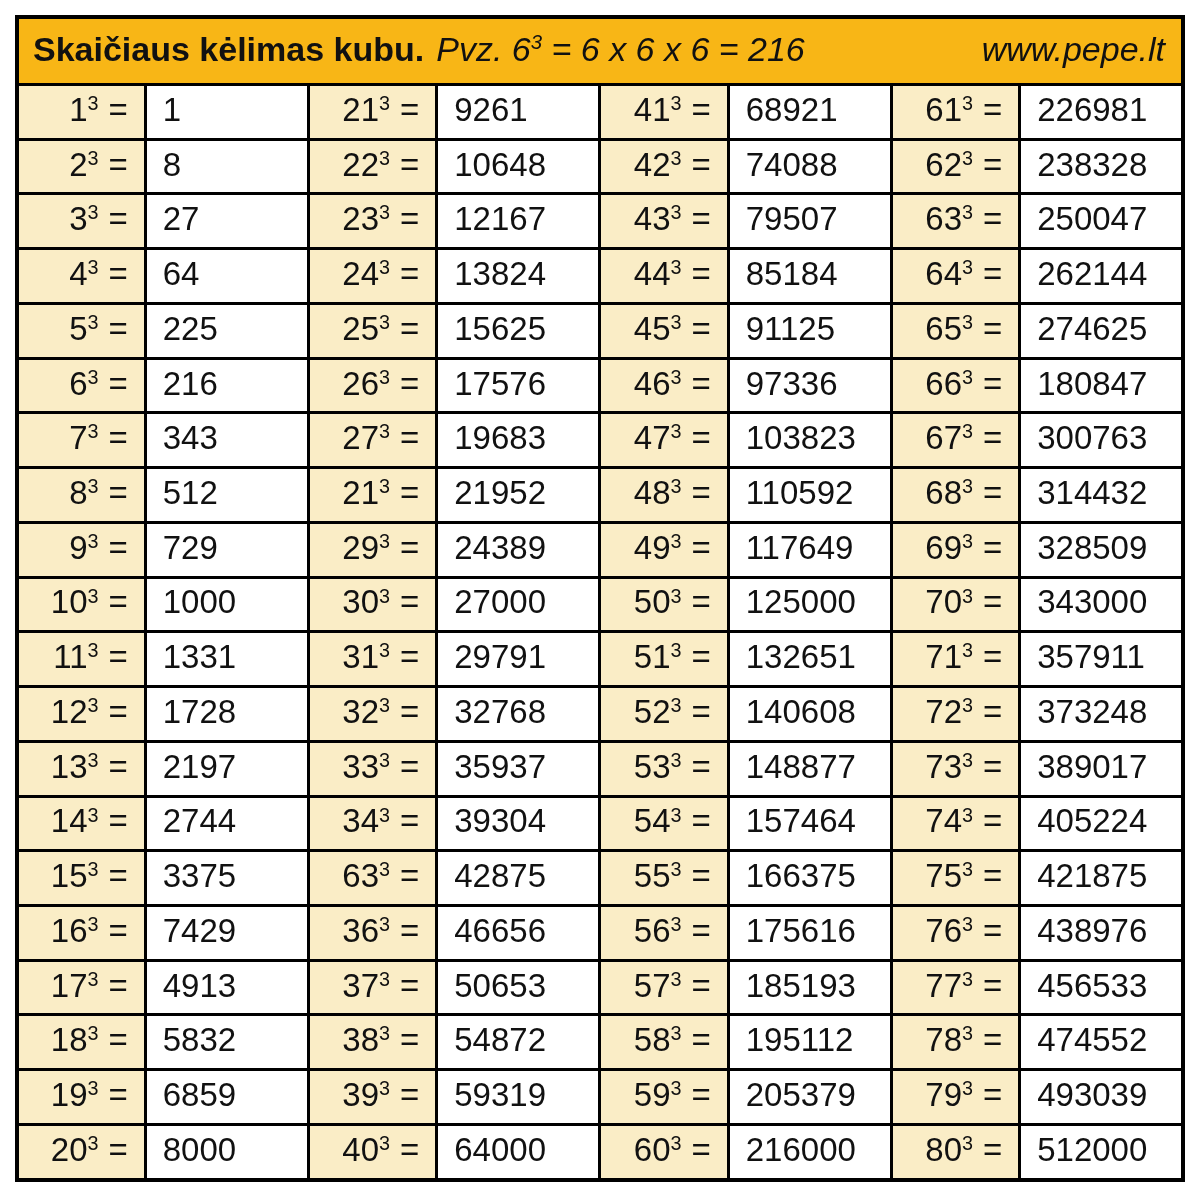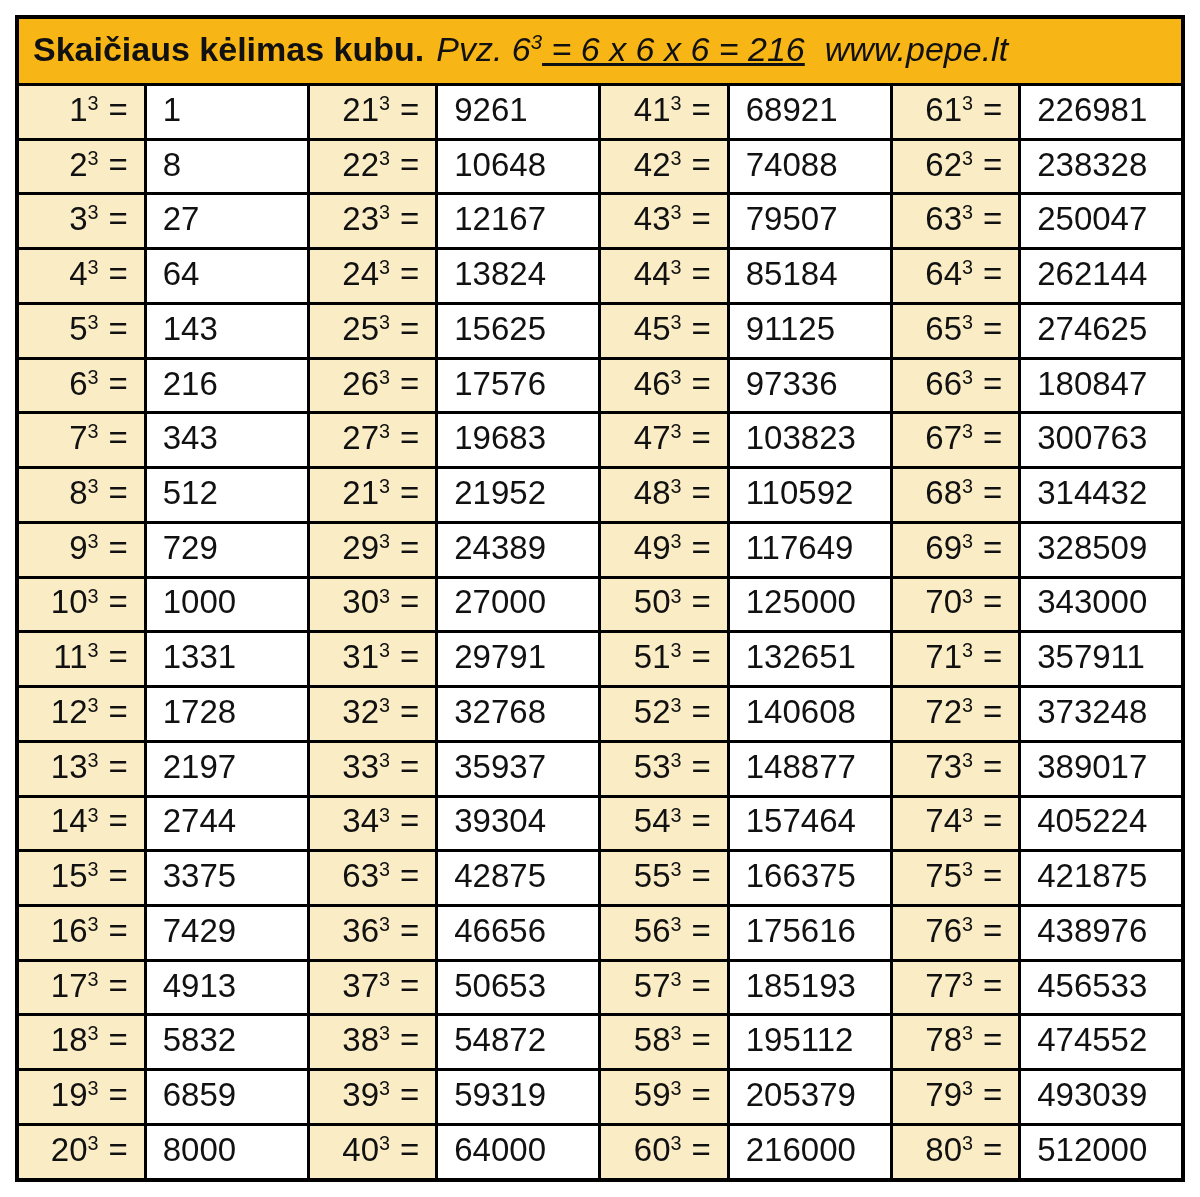--- a/index.html
+++ b/index.html
@@ -24,26 +24,26 @@
   td{border:3px solid var(--border);overflow:hidden;}
   col.col-label{width:11%;}
   col.col-value{width:14%;}
 
   .header-cell{
     background:var(--header-bg);
     height:56px;
     padding:2px 16px 6px 14px;
     font-size:34px;
   }
-  .hdr{display:flex;justify-content:flex-start;align-items:center;white-space:nowrap;}
+  .hdr{display:flex;justify-content:space-between;align-items:center;white-space:nowrap;}
   .hdr-left{display:flex;align-items:baseline;}
   .hdr-bold{font-weight:bold;}
   .hdr-italic{font-style:italic;margin-left:12px;}
   .hdr-right{font-style:italic;margin-left:20px;}
-  .pre{white-space:pre;text-decoration:underline;}
+  .pre{white-space:pre;}
 
   .label-cell{
     background:var(--label-bg);
     text-align:right;
     padding:0 16px 4px 0;
     font-size:33px;
     white-space:nowrap;
   }
   .value-cell{
     background:var(--value-bg);
@@ -122,21 +122,21 @@
           <td class="value-cell">64</td>
           <td class="label-cell"><span>24</span><sup class="exp">3</sup><span class="eq">=</span></td>
           <td class="value-cell">13824</td>
           <td class="label-cell"><span>44</span><sup class="exp">3</sup><span class="eq">=</span></td>
           <td class="value-cell">85184</td>
           <td class="label-cell"><span>64</span><sup class="exp">3</sup><span class="eq">=</span></td>
           <td class="value-cell">262144</td>
         </tr>
         <tr>
           <td class="label-cell"><span>5</span><sup class="exp">3</sup><span class="eq">=</span></td>
-          <td class="value-cell">143</td>
+          <td class="value-cell">225</td>
           <td class="label-cell"><span>25</span><sup class="exp">3</sup><span class="eq">=</span></td>
           <td class="value-cell">15625</td>
           <td class="label-cell"><span>45</span><sup class="exp">3</sup><span class="eq">=</span></td>
           <td class="value-cell">91125</td>
           <td class="label-cell"><span>65</span><sup class="exp">3</sup><span class="eq">=</span></td>
           <td class="value-cell">274625</td>
         </tr>
         <tr>
           <td class="label-cell"><span>6</span><sup class="exp">3</sup><span class="eq">=</span></td>
           <td class="value-cell">216</td>

